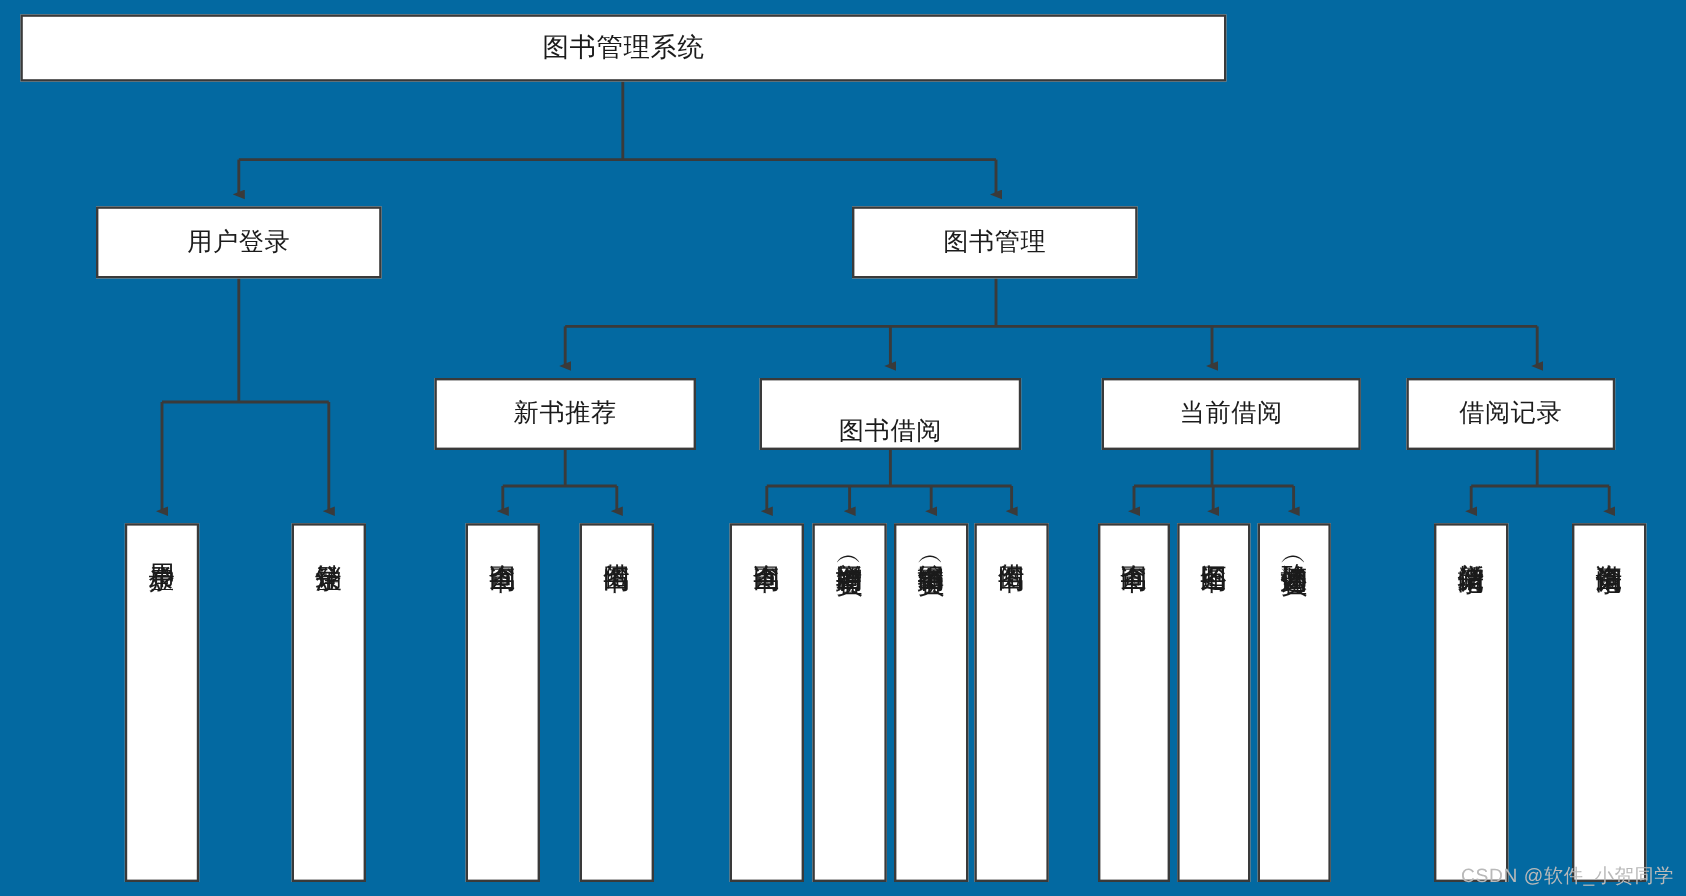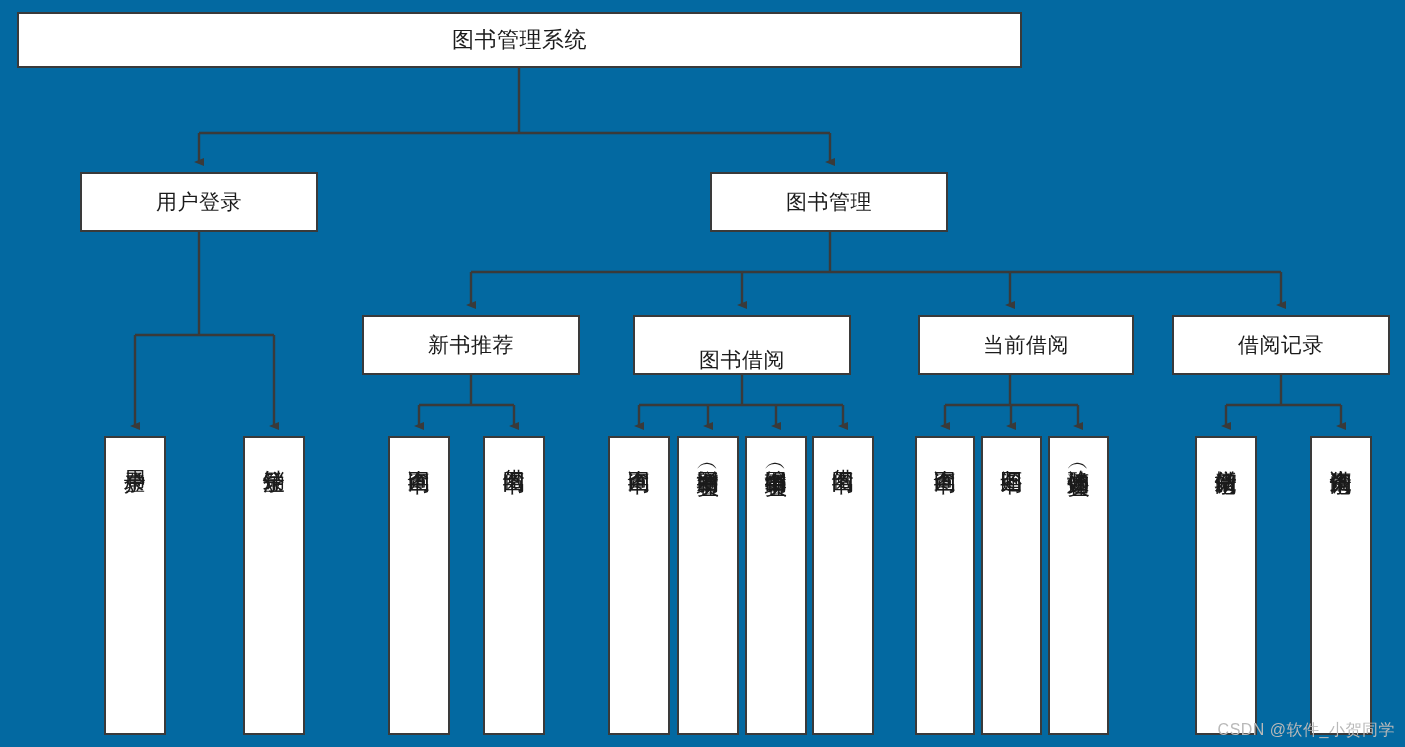--- a/index.html
+++ b/index.html
@@ -139,21 +139,21 @@
 
   <div class="node horiz" style="left:362px; top:315px; width:218px; height:60px;">
     <span class="label">新书推荐</span>
   </div>
   <div class="node horiz" style="left:633px; top:315px; width:218px; height:60px;align-items:flex-end;">
     <span class="label">图书借阅</span>
   </div>
   <div class="node horiz" style="left:902px; top:315px; width:216px; height:60px;margin-left:16px;">
     <span class="label">当前借阅</span>
   </div>
-  <div class="node horiz" style="left:1172px; top:315px; width:218px; height:60px;">
+  <div class="node horiz" style="left:1172px; top:315px; width:174px; height:60px;">
     <span class="label">借阅记录</span>
   </div>
 
   <div class="node vert" style="left:104px; top:436px; width:62px; height:299px;">
     <span class="label">用户登录</span>
   </div>
   <div class="node vert" style="left:243px; top:436px; width:62px; height:299px;">
     <span class="label">注销登录</span>
   </div>
   <div class="node vert" style="left:388px; top:436px; width:62px; height:299px;">

